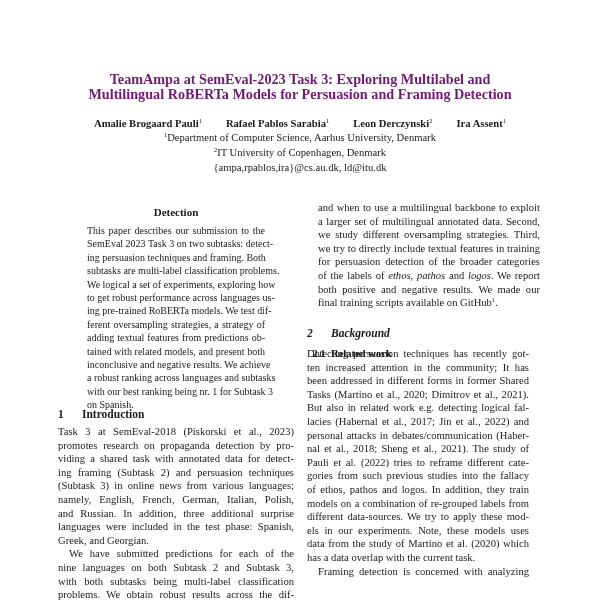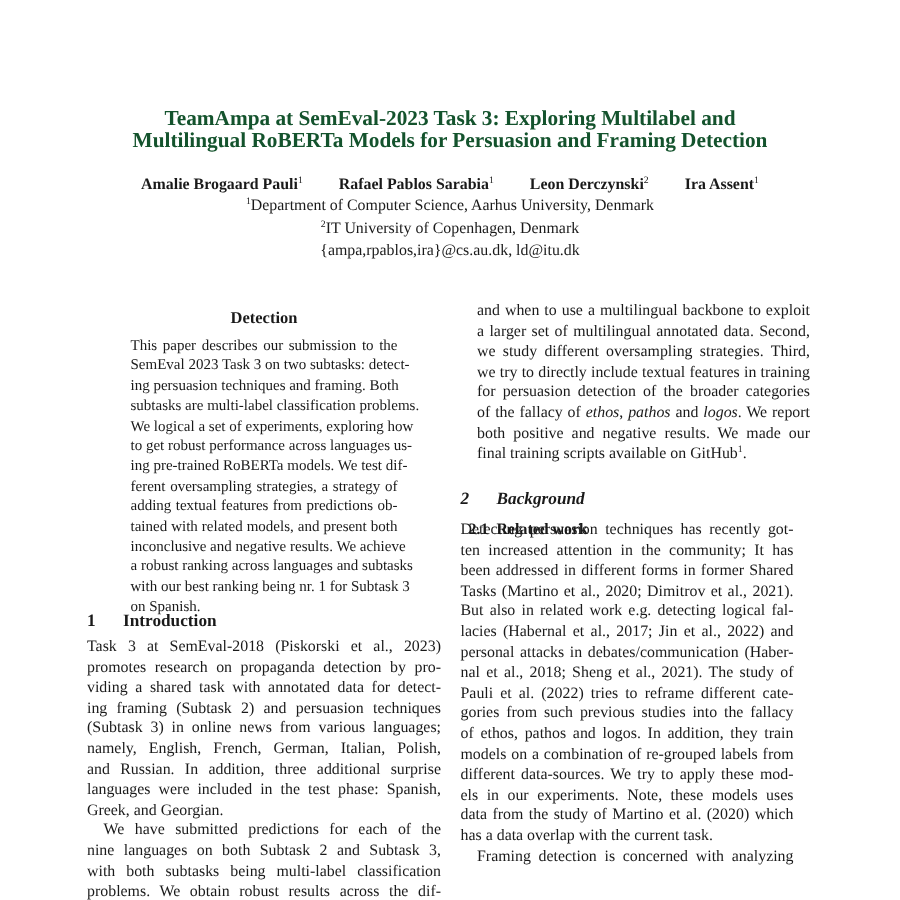--- a/index.html
+++ b/index.html
@@ -5,21 +5,21 @@
     html, body { margin: 0; padding: 0; background: #ffffff; }
     body {
       width: 600px; height: 600px; overflow: hidden; position: relative;
       font-family: "Liberation Serif", "DejaVu Serif", serif;
       color: #1a1a1a;
     }
     .page { position: absolute; left: 0; top: 0; width: 600px; height: 600px; }
     .title {
       position: absolute; left: 40px; width: 520px; top: 72px;
       text-align: center; font-weight: bold; font-size: 14.2px; line-height: 14.5px;
-      color: #14532d;
+      color: #701a75;
     }
     .title div { white-space: nowrap; }
     .authors {
       position: absolute; left: 40px; width: 520px; top: 117px;
       display: flex; justify-content: center; gap: 24px;
       font-weight: bold; font-size: 10.6px; line-height: 13px; white-space: nowrap;
     }
     .authors sup, .aff sup, .body sup { font-size: 6.5px; font-weight: normal; vertical-align: 4px; line-height: 0; }
     .affs {
       position: absolute; left: 40px; width: 520px; top: 131px;
@@ -113,21 +113,21 @@
     <span class="line">with both subtasks being multi-label classification</span>
     <span class="line">problems. We obtain robust results across the dif-</span>
   </div>
 
   <div class="body r-top-body">
     <span class="line">and when to use a multilingual backbone to exploit</span>
     <span class="line">a larger set of multilingual annotated data. Second,</span>
     <span class="line">we study different oversampling strategies. Third,</span>
     <span class="line">we try to directly include textual features in training</span>
     <span class="line">for persuasion detection of the broader categories</span>
-    <span class="line"><span>of the fallacy of </span><em>ethos</em><span>, </span><em>pathos</em><span> and </span><em>logos</em><span>. We report</span></span>
+    <span class="line"><span>of the labels of </span><em>ethos</em><span>, </span><em>pathos</em><span> and </span><em>logos</em><span>. We report</span></span>
     <span class="line">both positive and negative results. We made our</span>
     <span class="line last"><span>final training scripts available on GitHub</span><sup>1</sup><span>.</span></span>
   </div>
 
   <div class="sec-head r-bg-head">
     <span class="num">2</span><span>Background</span>
   </div>
   <div class="subsec-head r-rw-head">
     <span class="num">2.1</span><span>Related work</span>
   </div>

